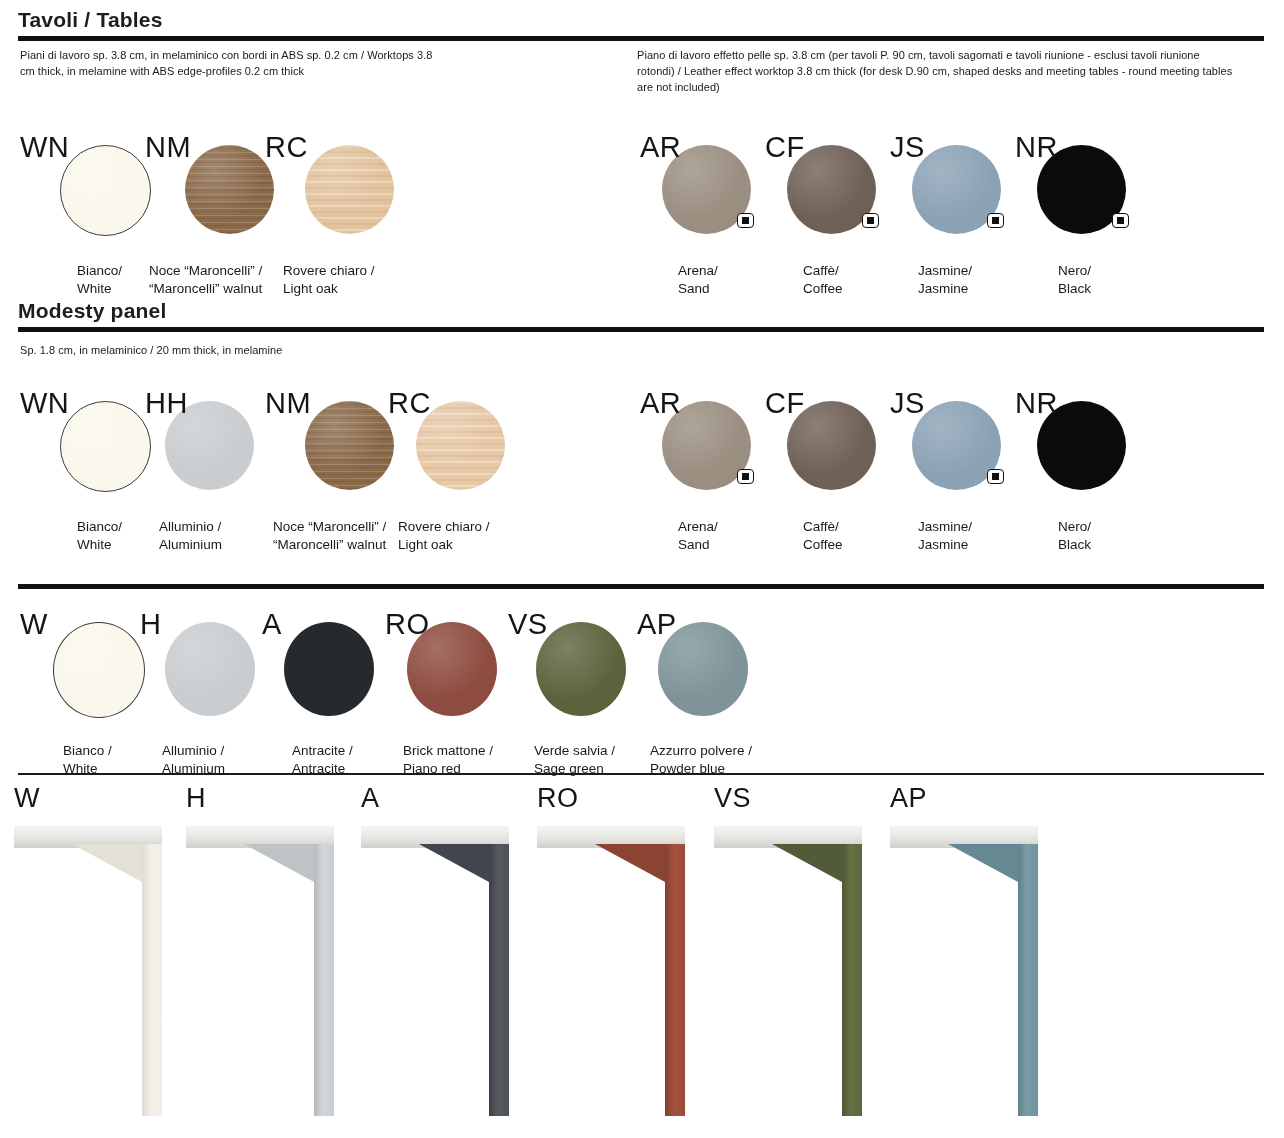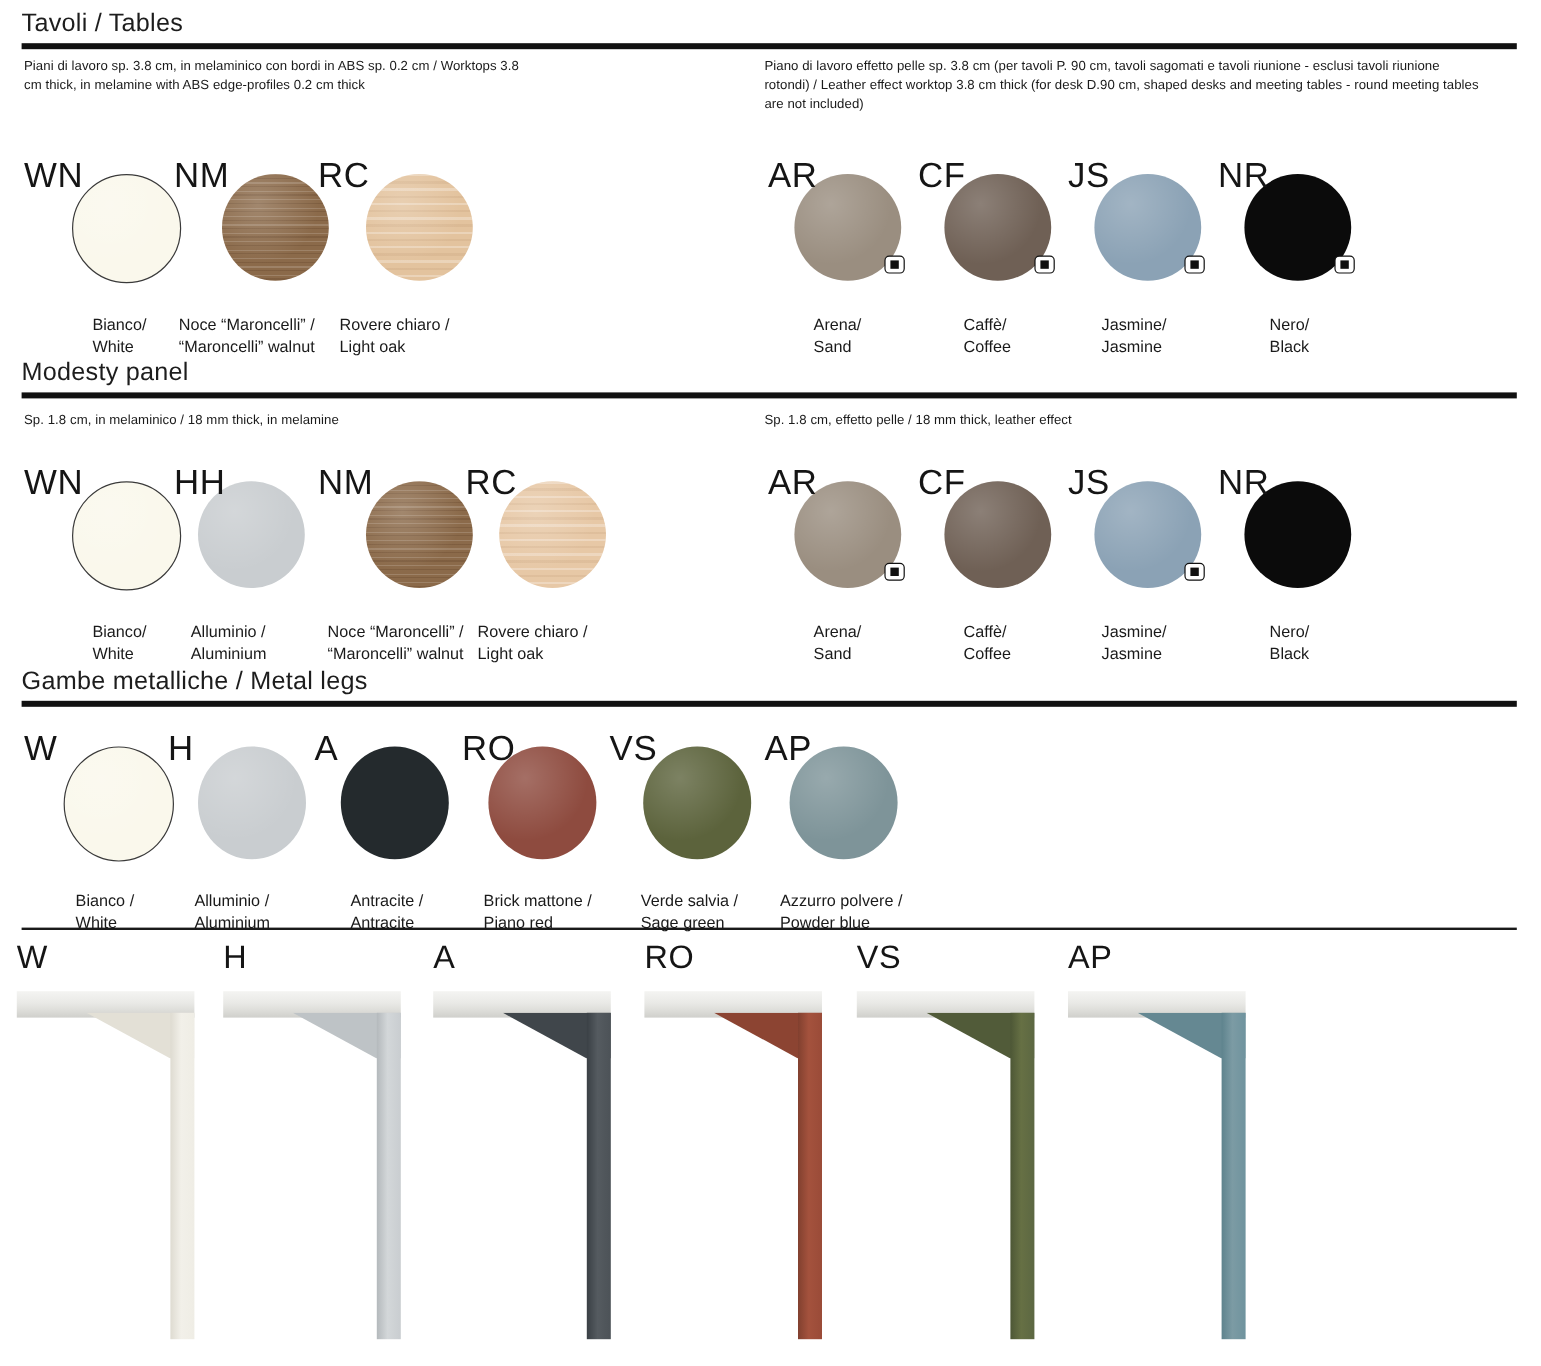--- a/index.html
+++ b/index.html
@@ -10,21 +10,21 @@
     color:#1a1a1a;
     overflow:hidden;
     position:relative;
   }
   .page{position:relative;width:1284px;height:1138px;}
 
   
   .sec-title{
     position:absolute;
     font-size:21px;
-    font-weight:400;
+    font-weight:700;
     letter-spacing:.2px;
     color:#1d1d1d;
     white-space:nowrap;
   }
   .rule{
     position:absolute;
     left:18px;right:20px;
     height:5px;
     background:#111111;
   }
@@ -233,22 +233,21 @@
     <div class="badge" style="left:97px;top:80px;">
         <i></i>
       </div>
     <div class="caption" style="left:43px;top:113px;">Nero/</div>
     <div class="caption" style="left:43px;top:131px;">Black</div>
   </div>
 
   <div class="sec-title" style="left:18px;top:299px;">Modesty panel</div>
   <div class="rule" style="top:327px;"></div>
 
-  <div class="desc" style="left:20px;top:343px;width:560px;">Sp. 1.8 cm, in melaminico / 18 mm thick, in melamine</div>
-  <div class="desc" style="left:637px;top:343px;width:560px;">Sp. 1.8 cm, effetto pelle / 18 mm thick, leather effect</div>
+  <div class="desc" style="left:20px;top:343px;width:560px;">Sp. 1.8 cm, in melaminico / 20 mm thick, in melamine</div>
 
   <div class="swatch" style="left:20px;top:389px;">
     <div class="code" style="left:0;top:0;">WN</div>
     <div class="disc outlined" style="left:40px;top:12px;width:89px;height:89px;background:#FAF8EC;">
         <span class="shade"></span>
       </div>
     <div class="caption" style="left:57px;top:113px;">Bianco/</div>
     <div class="caption" style="left:57px;top:131px;">White</div>
   </div>
 
@@ -314,21 +313,20 @@
     <div class="caption" style="left:28px;top:131px;">Jasmine</div>
   </div>
 
   <div class="swatch" style="left:1015px;top:389px;">
     <div class="code" style="left:0;top:0;">NR</div>
     <div class="disc" style="left:22px;top:12px;width:89px;height:89px;background:#0B0B0B;"></div>
     <div class="caption" style="left:43px;top:113px;">Nero/</div>
     <div class="caption" style="left:43px;top:131px;">Black</div>
   </div>
 
-  <div class="sec-title" style="left:18px;top:556px;">Gambe metalliche / Metal legs</div>
   <div class="rule" style="top:584px;"></div>
 
   <div class="swatch" style="left:20px;top:610px;">
     <div class="code" style="left:0;top:0;">W</div>
     <div class="disc outlined ell" style="left:33px;top:12px;width:90px;height:94px;background:#FAF8EC;">
         <span class="shade"></span>
       </div>
     <div class="caption" style="left:43px;top:116px;">Bianco /</div>
     <div class="caption" style="left:43px;top:134px;">White</div>
   </div>

